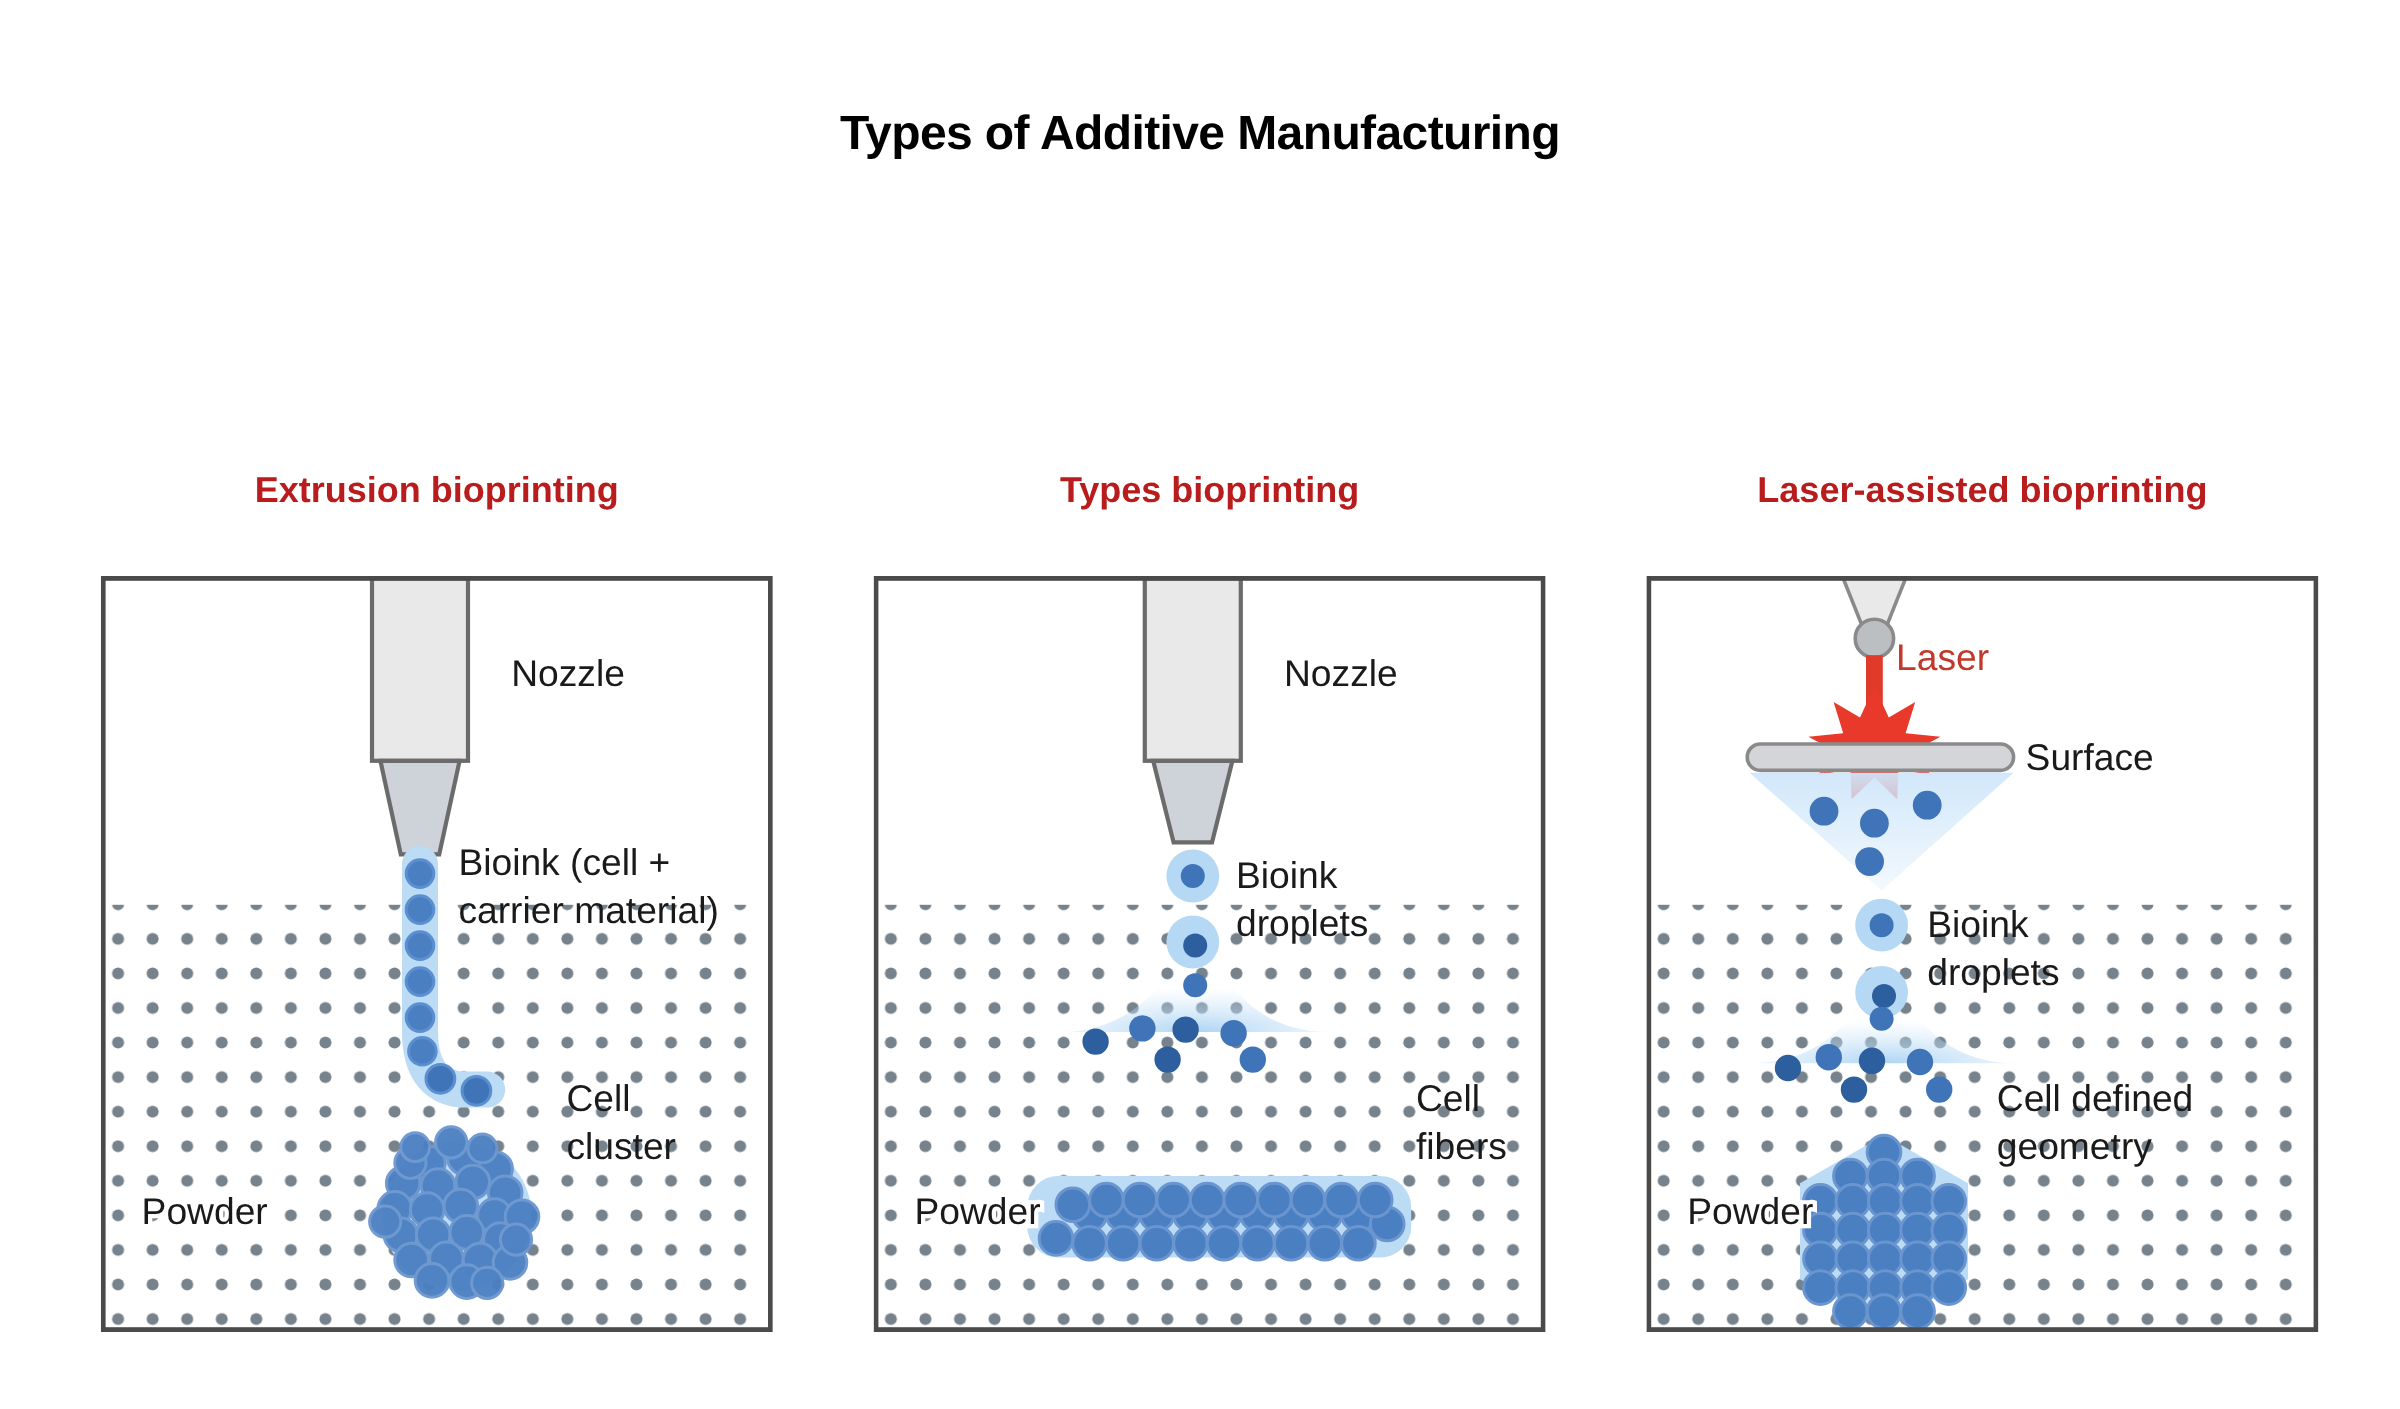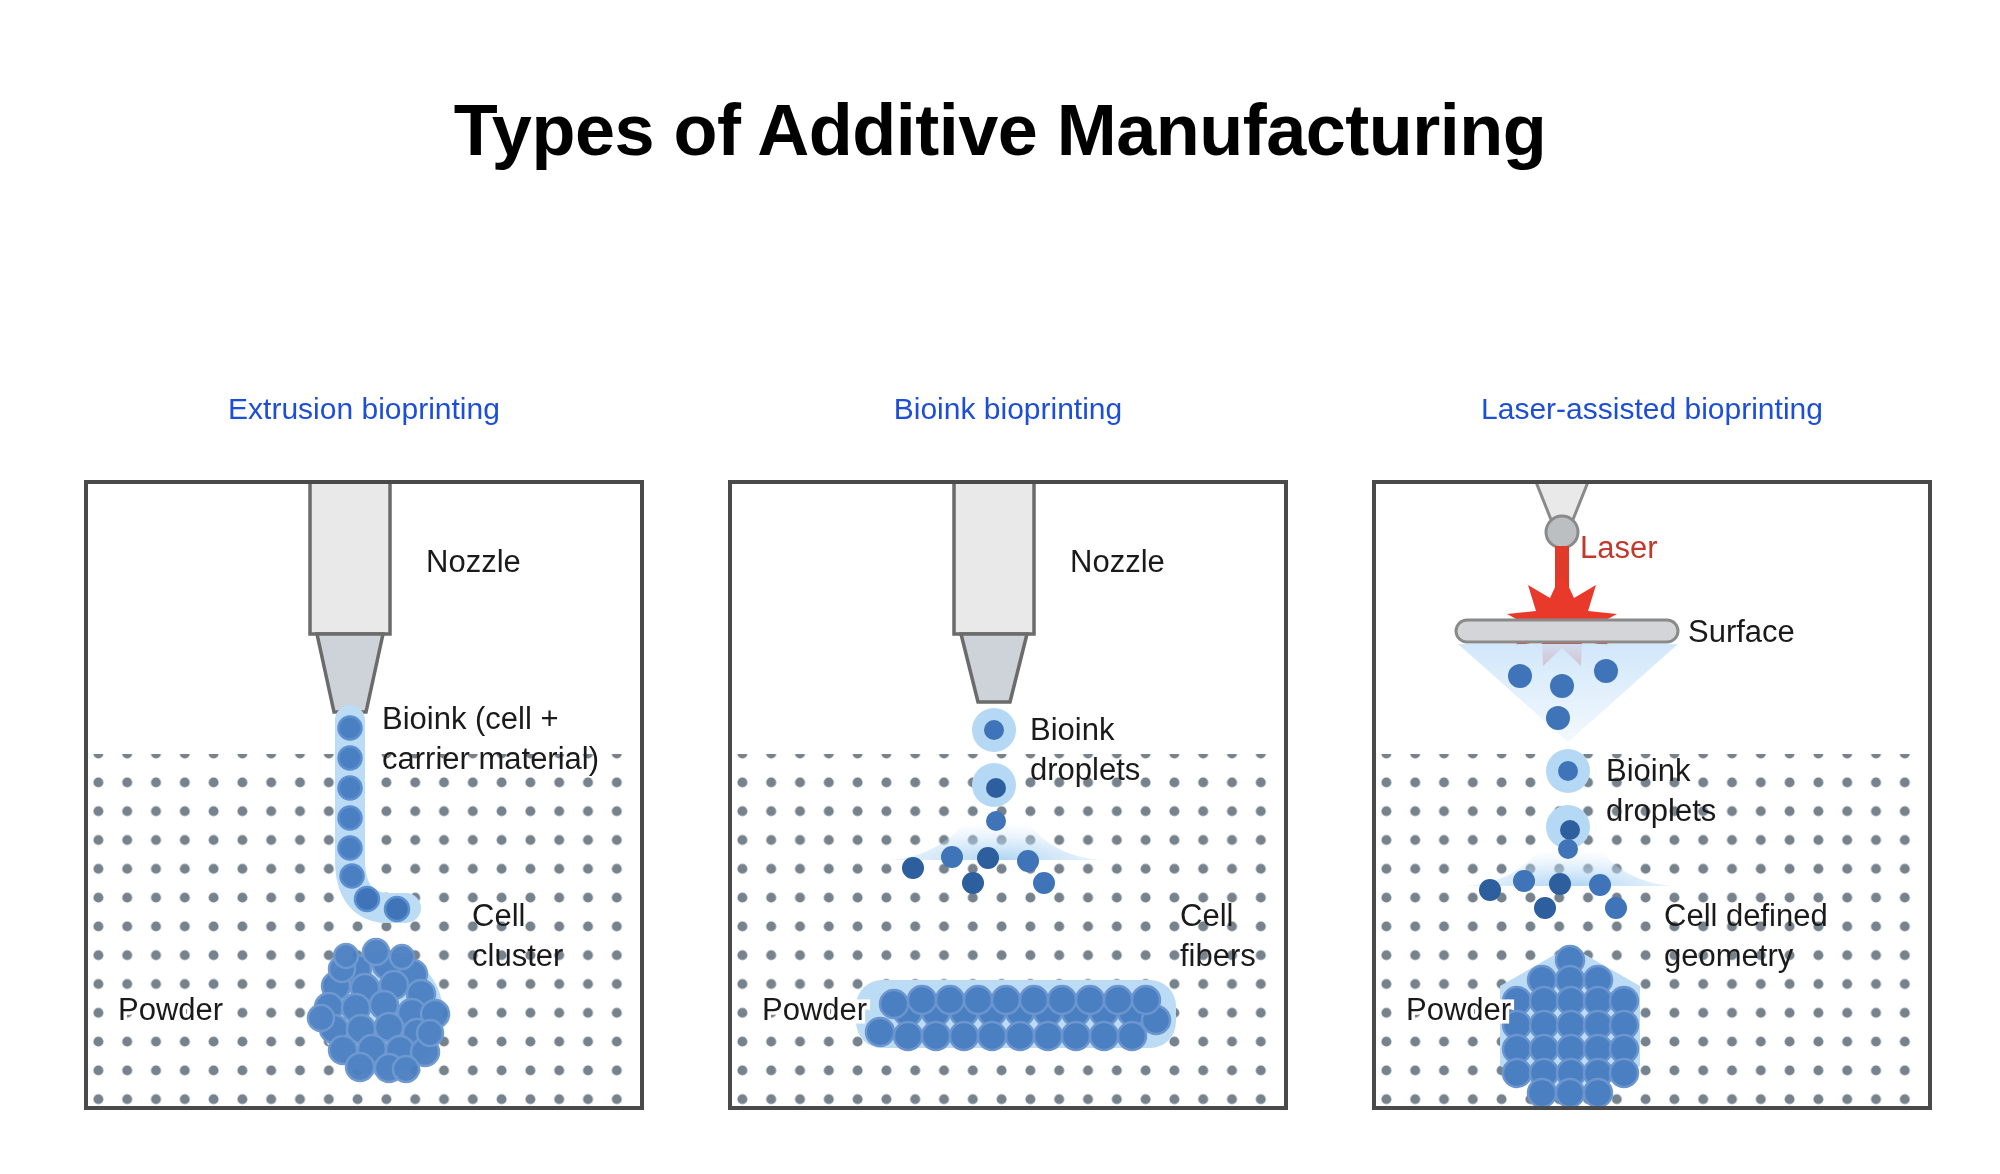--- a/index.html
+++ b/index.html
@@ -16,21 +16,21 @@
     background: #ffffff;
   }
   
   #title {
     position: absolute;
     left: 0; top: 88px;
     width: 2000px;
     text-align: center;
     color: #000000;
     font-weight: bold;
-    font-size: 72px;
+    font-size: 40px;
     line-height: 1.18;
     letter-spacing: -0.5px;
   }
   #title .tline { display: block; }
   
   #panels {
     position: absolute;
     left: 0; top: 392px;
     width: 2000px;
   }
@@ -41,22 +41,22 @@
   }
   #panel-0 { left: 84px; }
   #panel-1 { left: 728px; }
   #panel-2 { left: 1372px; }
   .panel-title {
     position: absolute;
     left: 0; top: 0;
     width: 560px;
     text-align: center;
     font-size: 30px;
-    font-weight: normal;
-    color: #1d4ed8;
+    font-weight: bold;
+    color: #b91c1c;
     white-space: nowrap;
   }
   .panel-figure {
     position: absolute;
     left: 0; top: 88px;
     width: 651px; height: 630px;
   }
   .panel-figure svg { display: block; }
 </style>
 </head>
@@ -147,21 +147,21 @@
             <text x="388" y="486" font-family="Liberation Sans, sans-serif" font-size="31" fill="#1a1a1a">cluster</text>
 
             <text x="34" y="540" font-family="Liberation Sans, sans-serif" font-size="31" fill="#1a1a1a" stroke="#ffffff" stroke-width="7" paint-order="stroke">Powder</text>
           </g>
           <rect x="2" y="2" width="556" height="626" fill="none" stroke="#4a4a4a" stroke-width="4"></rect>
         </svg>
       </div>
     </div>
 
     <div class="panel" id="panel-1">
-      <div class="panel-title">Bioink bioprinting</div>
+      <div class="panel-title">Types bioprinting</div>
       <div class="panel-figure">
         <svg viewBox="0 0 560 630" width="560" height="630" xmlns="http://www.w3.org/2000/svg">
           <defs>
             <pattern id="pw1" x="0" y="0" width="28.8" height="28.8" patternUnits="userSpaceOnUse">
               <circle cx="14.4" cy="14.4" r="5" fill="#76828c"></circle>
             </pattern>
             <clipPath id="clip1">
                 <rect x="2" y="2" width="556" height="626"></rect>
               </clipPath>
             <radialGradient id="splash1" cx="50%" cy="100%" r="75%">

